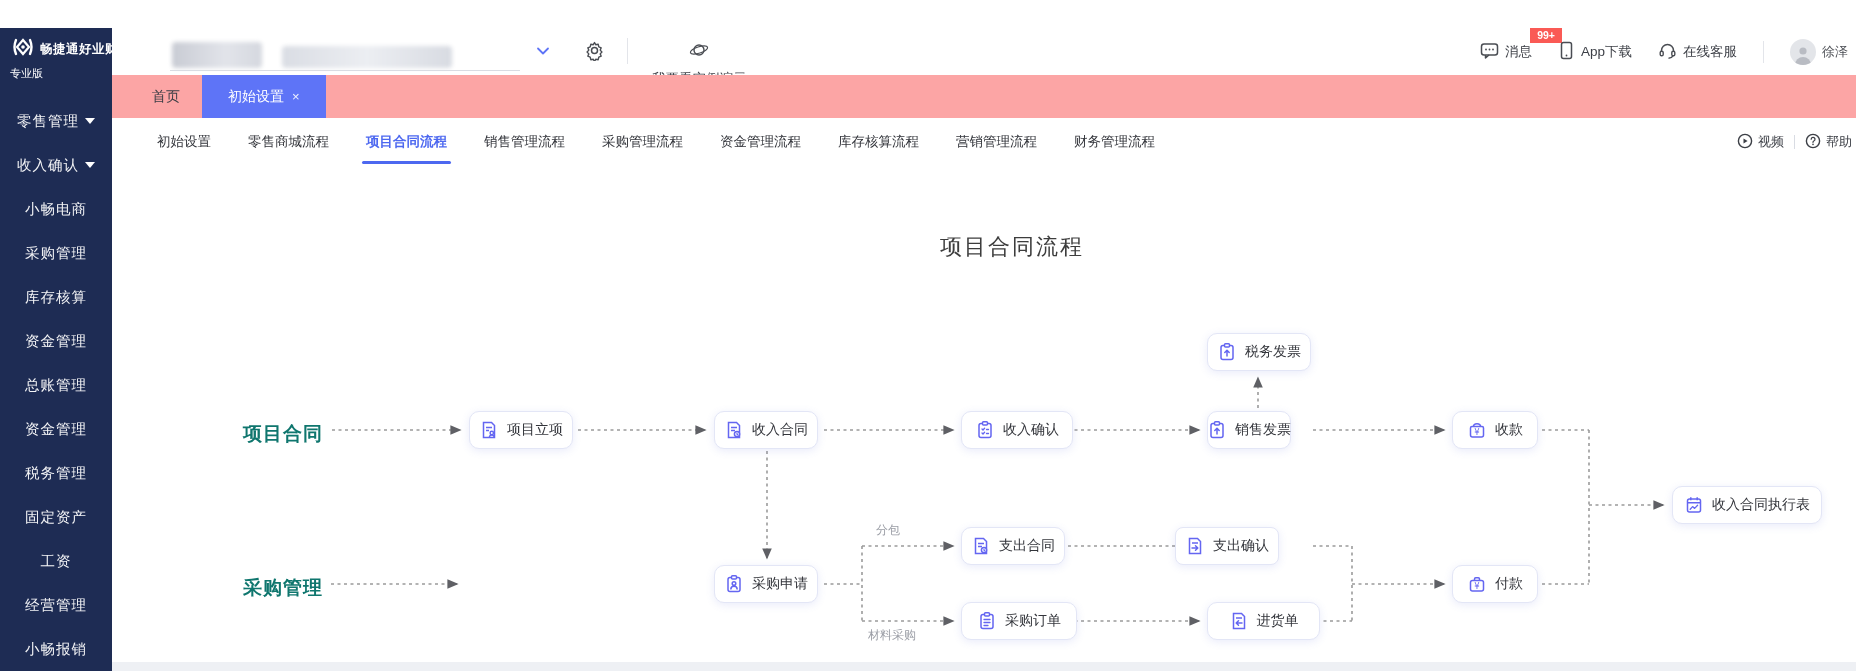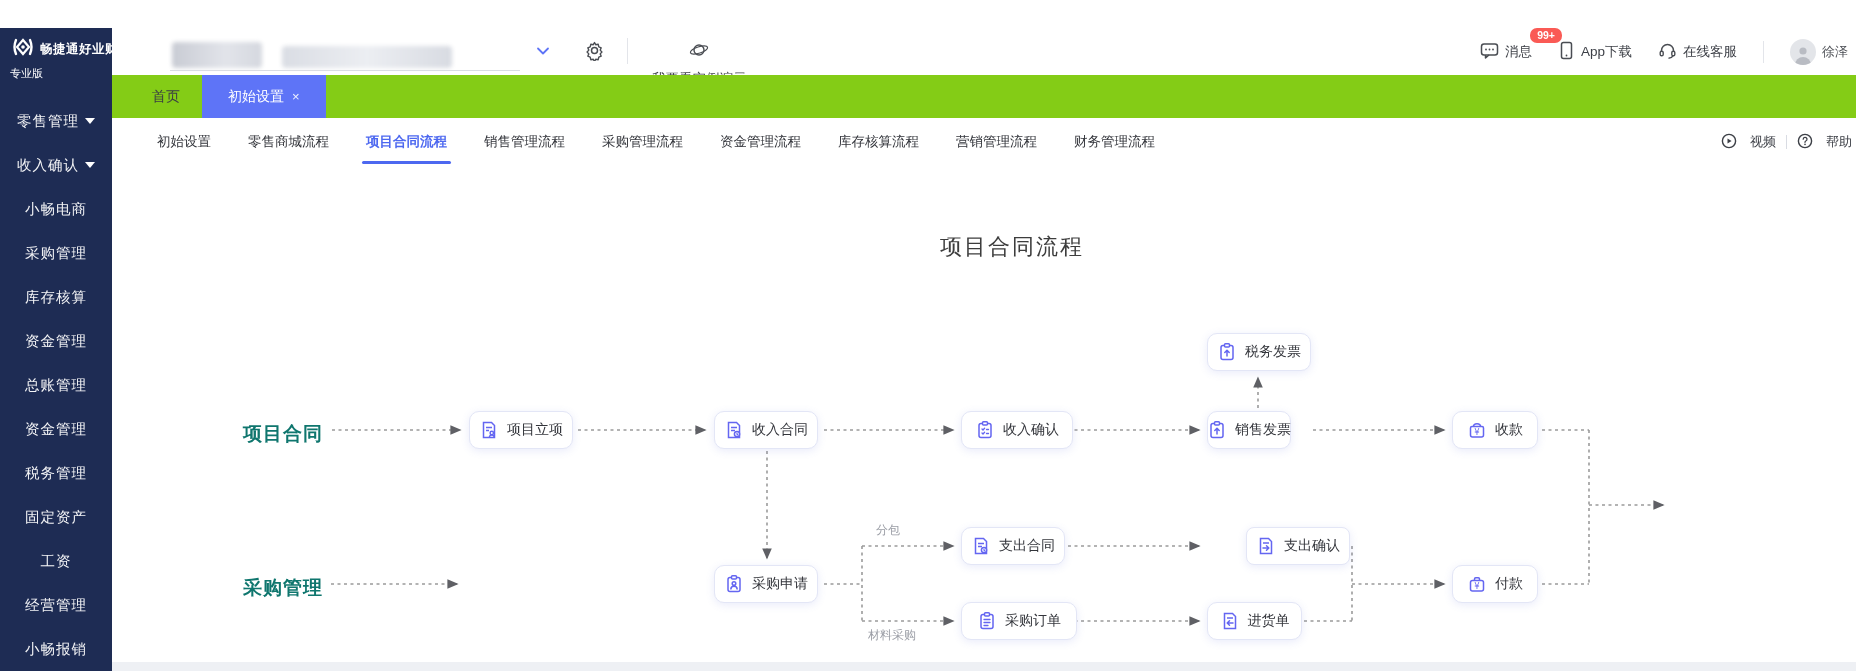--- a/index.html
+++ b/index.html
@@ -27,44 +27,44 @@
     background:linear-gradient(90deg,#dadde4,#eceef2 50%,#d8dbe2); filter:blur(2px); }
   .search-underline { position:absolute; left:58px; top:42px; width:350px; height:1px; background:#d9dce3; }
   .chev { position:absolute; left:423px; top:15px; cursor:pointer; }
   .gearbtn { position:absolute; left:472px; top:12px; cursor:pointer; }
   .tb-div { position:absolute; left:515px; top:10px; width:1px; height:26px; background:#e3e5ea; }
   .demo { position:absolute; left:540px; top:12px; display:flex; align-items:center; gap:7px;
     font-size:13.5px; color:#3c3f46; cursor:pointer;flex-direction:column; }
   .tb-right { position:absolute; right:0; top:0; height:47px; display:flex; align-items:center; gap:26px; padding-right:8px; }
   .tb-item { display:flex; align-items:center; gap:6px; font-size:13.5px; color:#3c3f46; cursor:pointer; position:relative; }
   .badge { position:absolute; top:-13px; right:-30px; background:#fa5a55; color:#fff; font-size:10.5px;
-    padding:1.5px 7px; border-radius:7px; font-weight:bold; }
+    padding:1.5px 7px; border-radius:0; font-weight:bold; }
   .tb-div2 { width:1px; height:22px; background:#e3e5ea; }
   .avatar { width:26px; height:26px; border-radius:50%; background:#e3e5e9; display:flex; align-items:flex-end; justify-content:center; overflow:hidden; }
   .uname { font-size:13px; color:#4a4d53; white-space:nowrap; }
 
   
-  .wintabs { position:absolute; left:112px; top:75px; width:1744px; height:43px; background:#84cc16;
+  .wintabs { position:absolute; left:112px; top:75px; width:1744px; height:43px; background:#fca5a5;
     display:flex; align-items:stretch; }
   .wtab { display:flex; align-items:center; justify-content:center; font-size:14px; color:#3a3d44;
     padding:0 22px; cursor:pointer; }
   .wtab.home { margin-left:18px; }
   .wtab.active { background:#5e74f7; color:#fff; gap:8px; padding:0 26px; }
   .wtab .x { font-size:13px; opacity:.9; cursor:pointer; }
 
   
   .panel { position:absolute; left:112px; top:118px; width:1744px; height:544px; background:#ffffff; overflow:hidden; }
   .flowtabs { position:relative; height:48px; display:flex; align-items:center; gap:37px; padding-left:45px; }
   .ftab { font-size:13.5px; color:#33353b; cursor:pointer; position:relative; height:48px; display:flex; align-items:center; }
   .ftab.active { color:#4d68f0; font-weight:bold; }
   .ftab.active::after { content:""; position:absolute; left:-4px; right:-4px; bottom:2px; height:3px;
     background:#4d68f0; border-radius:2px; }
   .helplinks { position:absolute; right:-6px; top:0; height:48px; display:flex; align-items:center; gap:10px;
     font-size:13px; color:#3c3f46; padding-right:10px; }
-  .hl { display:flex; align-items:center; gap:13px; cursor:pointer; }
+  .hl { display:flex; align-items:center; gap:5px; cursor:pointer; }
   .hl-div { width:1px; height:14px; background:#d9dce3; }
 
   
   .canvas { position:absolute; left:0; top:48px; width:1744px; height:496px; }
   .flow-title { position:absolute; left:0; top:66px; width:1800px; text-align:center; font-size:22px;
     color:#3d3d3d; letter-spacing:2px; font-weight:500; }
   .rowlabel { position:absolute; font-size:19px; font-weight:bold; color:#0f766e; letter-spacing:1px; }
   .branchlabel { position:absolute; font-size:12px; color:#9a9da5; }
   .edges { position:absolute; left:0; top:0; width:1744px; height:496px; }
   .node { position:absolute; height:38px; background:#fff; border:1px solid #e3e6f6; border-radius:10px;
@@ -376,50 +376,58 @@
     <div class="node" style="left:849px; top:361px; width:104px;">
       <svg width="20" height="20" viewBox="0 0 20 20" fill="none" stroke="#6466f1" stroke-width="1.5">
         <path d="M4.5 2.5 h8 l3 3 v12 h-11 z"></path>
           <path d="M7 7.5 h6 M7 10.5 h4"></path>
         <circle cx="13" cy="14" r="2.6" fill="#fff"></circle>
           <path d="M13 12.8 v1.4 l1 .8" stroke-width="1.2"></path>
       </svg>
       <span>支出合同</span>
     </div>
 
-    <div class="node" style="left:1134px; top:361px; width:104px;border-radius:8px;">
+    <div class="node" style="left:1063px; top:361px; width:104px;border-radius:8px;">
       <svg width="20" height="20" viewBox="0 0 20 20" fill="none" stroke="#6466f1" stroke-width="1.5">
         <path d="M4.5 2.5 h8 l3 3 v12 h-11 z"></path>
           <path d="M7 7 h6"></path>
         <path d="M7 12 h5.5 M10.5 9.8 L12.8 12 L10.5 14.2" stroke-linecap="round" stroke-linejoin="round"></path>
       </svg>
       <span>支出确认</span>
     </div>
 
     <div class="node" style="left:849px; top:436px; width:116px;">
       <svg width="20" height="20" viewBox="0 0 20 20" fill="none" stroke="#6466f1" stroke-width="1.5">
         <rect x="4" y="3.5" width="12" height="14" rx="2"></rect>
           <rect x="7.5" y="1.8" width="5" height="3.2" rx="1" fill="#fff"></rect>
         <path d="M7 8.5 h6 M7 11.5 h6 M7 14.5 h4" stroke-width="1.3" stroke-linecap="round"></path>
       </svg>
       <span>采购订单</span>
     </div>
 
-    <div class="node" style="left:1095px; top:436px; width:95px;">
+    <div class="node" style="left:1095px; top:436px; width:113px;">
       <svg width="20" height="20" viewBox="0 0 20 20" fill="none" stroke="#6466f1" stroke-width="1.5">
         <path d="M4.5 2.5 h8 l3 3 v12 h-11 z"></path>
           <path d="M7 7 h6"></path>
         <path d="M13 12 h-5.5 M9.5 9.8 L7.2 12 L9.5 14.2" stroke-linecap="round" stroke-linejoin="round"></path>
       </svg>
       <span>进货单</span>
     </div>
 
     <div class="node" style="left:1340px; top:399px; width:86px;">
       <svg width="20" height="20" viewBox="0 0 20 20" fill="none" stroke="#6466f1" stroke-width="1.5">
         <rect x="3.5" y="6.5" width="13" height="10.5" rx="2"></rect>
         <path d="M7.5 6.5 v-1.5 a1.2 1.2 0 0 1 1.2-1.2 h2.6 a1.2 1.2 0 0 1 1.2 1.2 v1.5"></path>
         <text class="yen" x="10" y="14.8" font-size="8.5" text-anchor="middle" fill="#6466f1" stroke="none">¥</text>
       </svg>
       <span>付款</span>
     </div>
 
+    <div class="node" style="left:1560px; top:320px; width:150px;">
+      <svg width="20" height="20" viewBox="0 0 20 20" fill="none" stroke="#6466f1" stroke-width="1.5">
+        <rect x="3.5" y="4" width="13" height="13" rx="2"></rect>
+        <path d="M6.8 2.3 v3 M13.2 2.3 v3 M3.5 7.8 h13"></path>
+        <path d="M6.2 14.2 l2.4-2.6 l2 1.8 l3-3.2" stroke-width="1.3" stroke-linecap="round" stroke-linejoin="round"></path>
+      </svg>
+      <span>收入合同执行表</span>
+    </div>
   </div>
 </div>
 
 </body></html>

